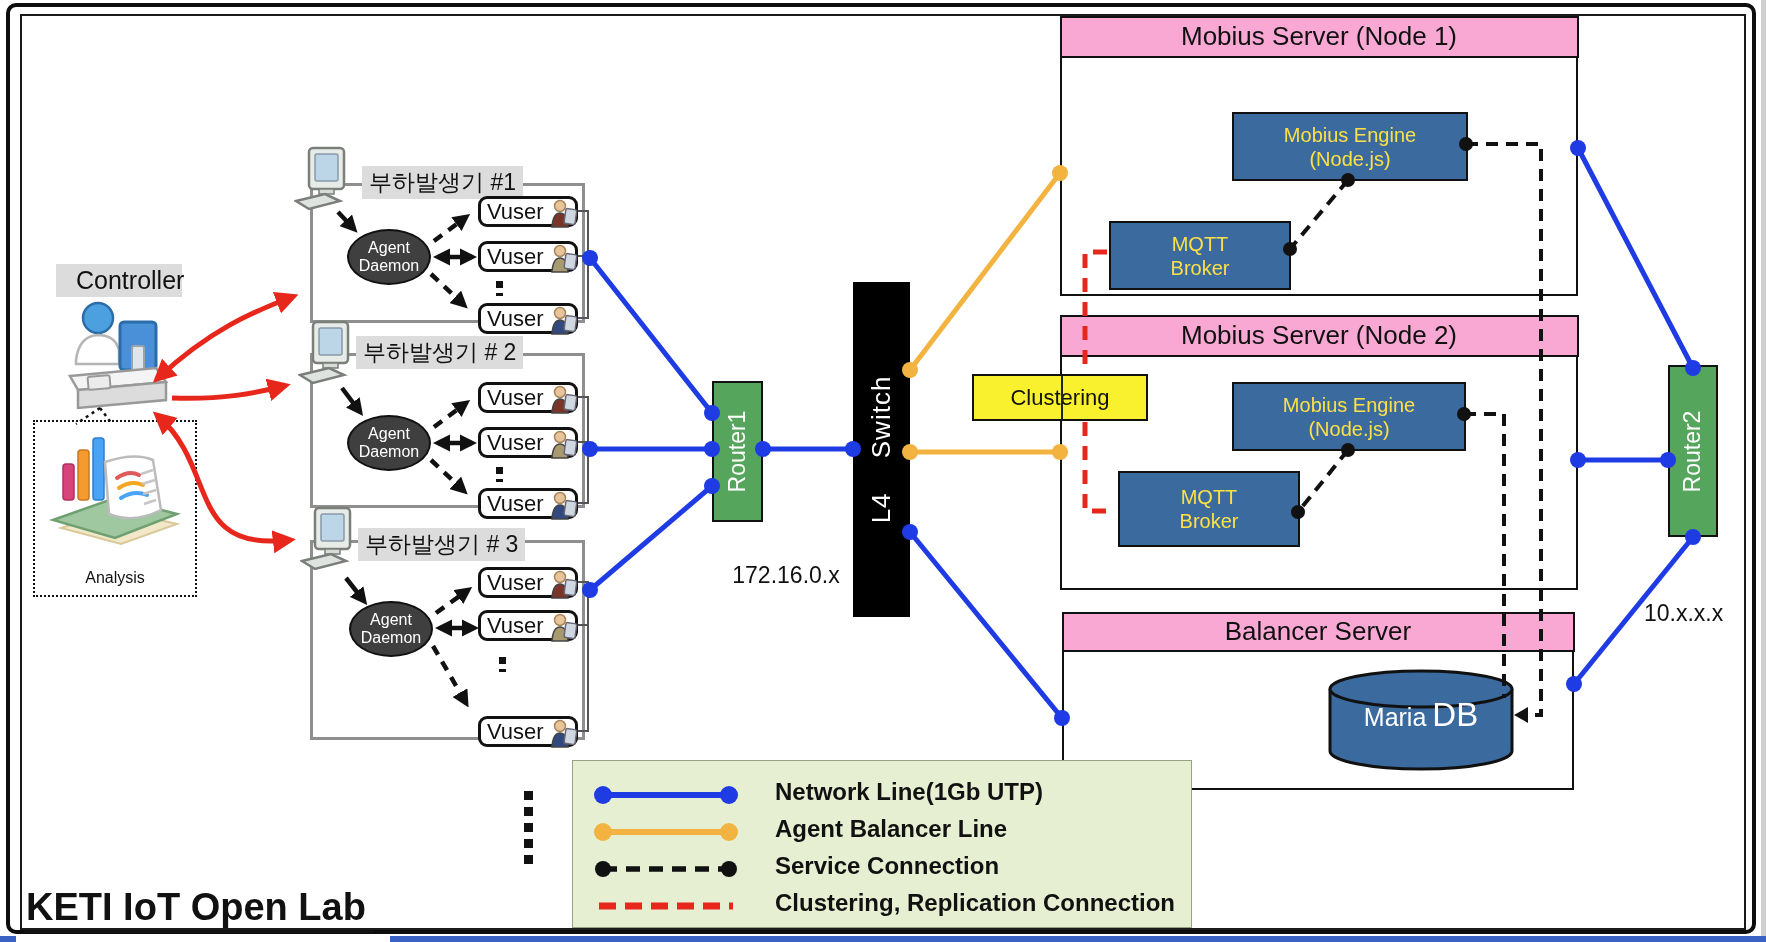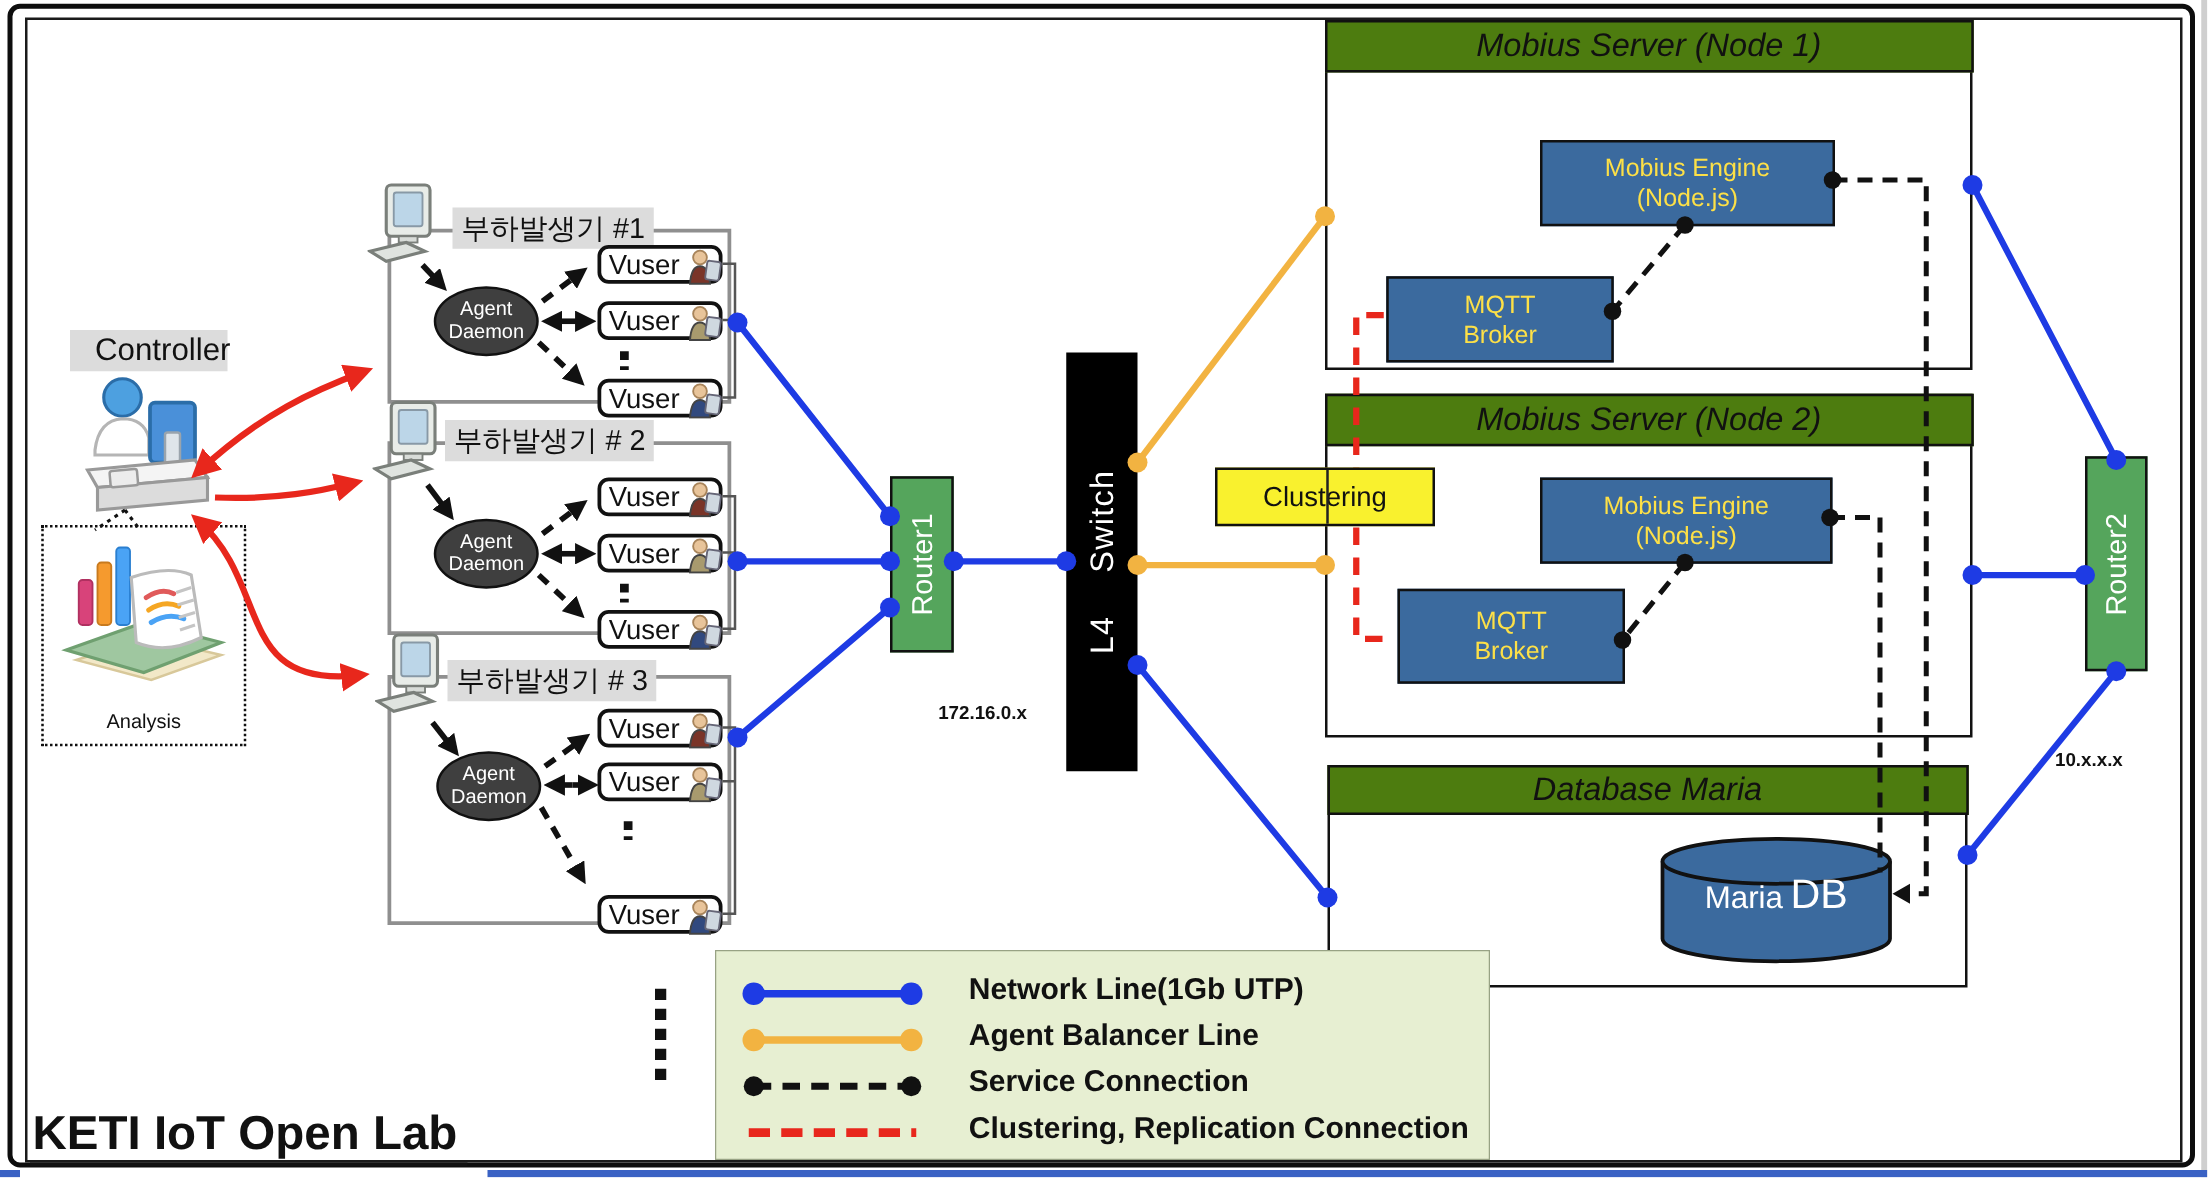--- a/index.html
+++ b/index.html
@@ -22,25 +22,25 @@
   .daemon{position:absolute;width:84px;height:56px;background:#3f3f3f;border:2px solid #111;border-radius:50%;
           color:#fff;font-size:16px;line-height:1.15;display:flex;flex-direction:column;align-items:center;justify-content:center;z-index:2;}
   .vuser{position:absolute;width:100px;height:31px;background:#fff;border:3px solid #111;border-radius:9px;
          font-size:22px;line-height:25px;padding-left:6px;z-index:2;}
   .vuser .person{position:absolute;right:-4px;top:-1px;}
   
   .router{position:absolute;background:var(--c-green,#55a55c);border:2.5px solid #111;display:flex;align-items:center;justify-content:center;z-index:2;}
   .router span{transform:rotate(-90deg);white-space:nowrap;color:#fff;font-size:23px;}
   .l4{position:absolute;background:#000;display:flex;align-items:center;justify-content:center;z-index:2;}
   .l4 span{transform:rotate(-90deg);white-space:nowrap;color:#fff;font-size:26px;word-spacing:26px;letter-spacing:1px;}
-  .subnet{position:absolute;font-size:15px;font-weight:bold;white-space:nowrap;}
+  .subnet{position:absolute;font-size:23px;font-weight:normal;white-space:nowrap;}
   
   .server{position:absolute;background:#fff;border:2.5px solid #111;z-index:1;}
-  .server .hdr{position:absolute;left:-2.5px;top:-2.5px;right:-2.5px;height:42px;background:#4d7c0f;border:2.5px solid #111;
-               display:flex;align-items:center;justify-content:center;font-size:26px;font-style:italic;}
+  .server .hdr{position:absolute;left:-2.5px;top:-2.5px;right:-2.5px;height:42px;background:#f9a8d4;border:2.5px solid #111;
+               display:flex;align-items:center;justify-content:center;font-size:26px;}
   .bluebox{position:absolute;background:var(--c-box_blue,#3b6a9e);border:2px solid #111;color:#fde047;
            display:flex;flex-direction:column;align-items:center;justify-content:center;font-size:20px;line-height:1.2;z-index:2;}
   .clustering{position:absolute;left:972px;top:374px;width:176px;height:47px;background:var(--c-yellow,#f9f12e);
               border:2px solid #111;display:flex;align-items:center;justify-content:center;font-size:22px;z-index:4;}
   .clustering .cl-line{position:absolute;left:87px;top:0;bottom:0;width:2px;background:#222;}
   .dbtext{position:absolute;left:263px;top:82px;width:188px;text-align:center;color:#fff;z-index:2;}
   .dbtext .m1{font-size:25px;}
   .dbtext .m2{font-size:33px;margin-left:6px;}
   
   .overlay{position:absolute;left:0;top:0;z-index:3;pointer-events:none;}
@@ -258,21 +258,21 @@
       <span>Mobius Engine</span>
       <span>(Node.js)</span>
     </div>
     <div class="bluebox" style="left:56px;top:154px;width:182px;height:76px">
       <span>MQTT</span>
       <span>Broker</span>
     </div>
   </div>
 
   <div class="server" style="left:1062px;top:612px;width:512px;height:178px">
-    <div class="hdr" style="height:40px">Database Maria</div>
+    <div class="hdr" style="height:40px">Balancer Server</div>
     <div class="abs" style="left:263px;top:54px;z-index:2">
       <svg width="188" height="106" viewBox="0 0 188 106">
         <path d="M3,21 v62 a91,18 0 0 0 182,0 v-62" fill="#3b6a9e" stroke="#111" stroke-width="3"></path>
         <ellipse cx="94" cy="21" rx="91" ry="18" fill="#3b6a9e" stroke="#111" stroke-width="3"></ellipse>
       </svg>
     </div>
     <div class="dbtext">
       <span class="m1">Maria</span><span class="m2">DB</span>
     </div>
   </div>

